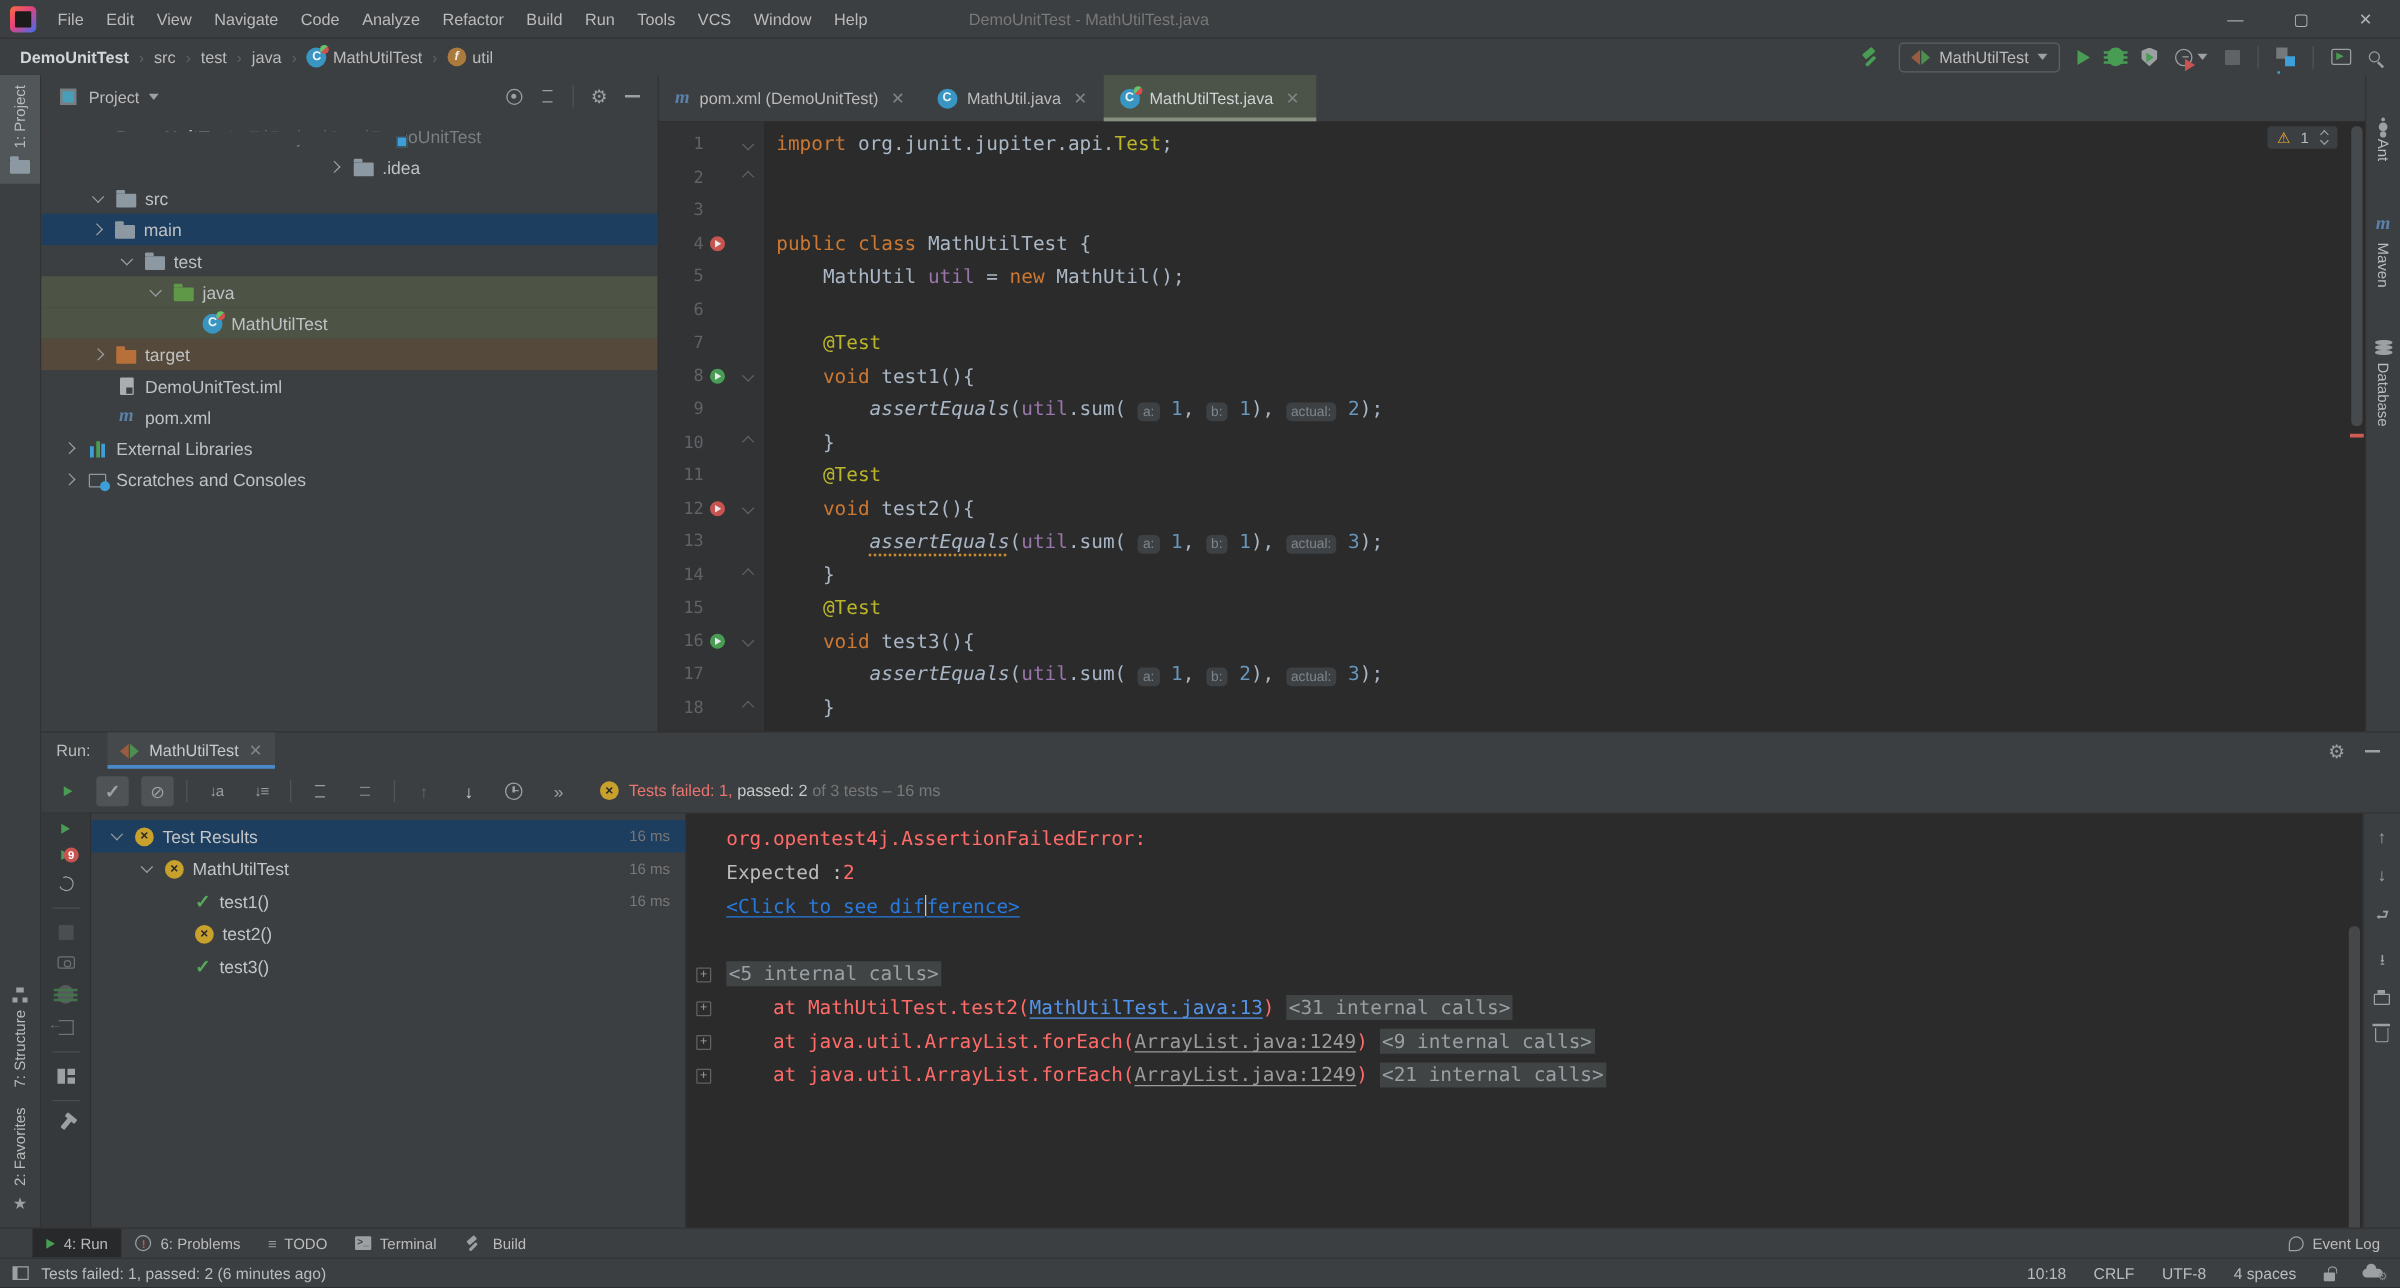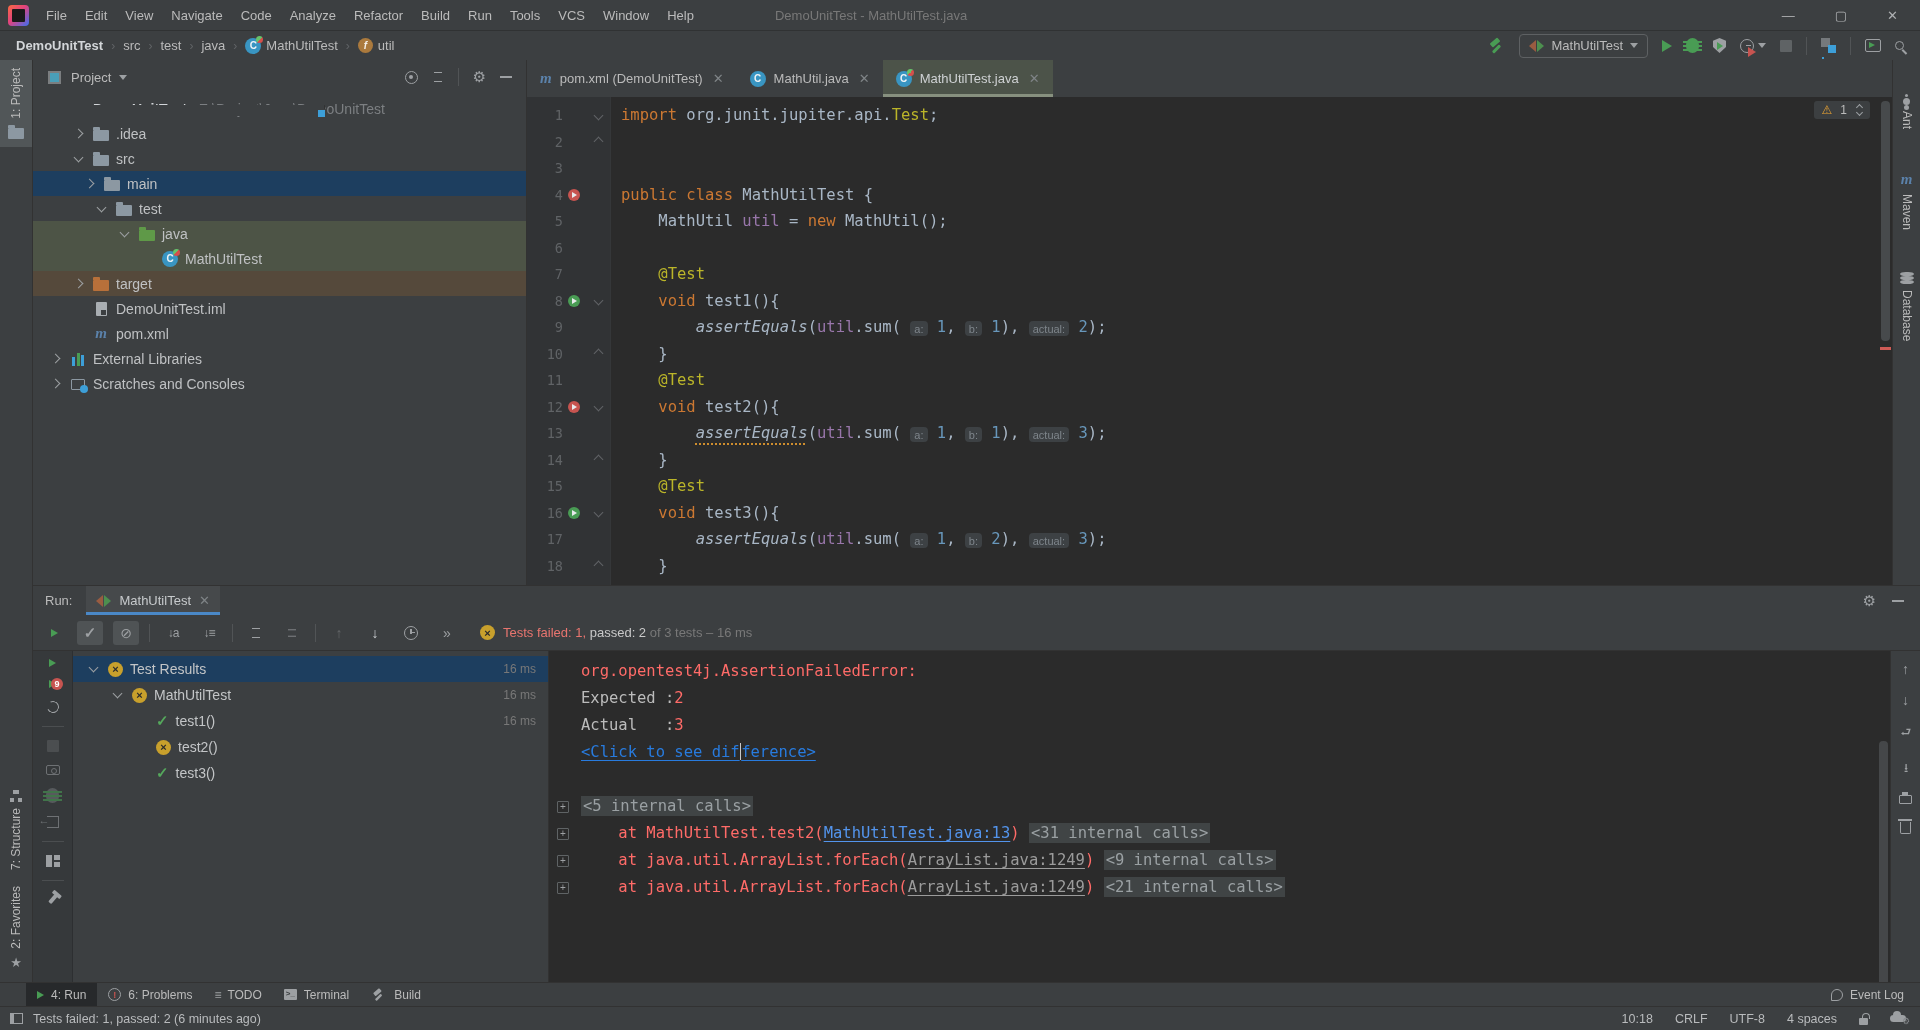--- a/index.html
+++ b/index.html
@@ -315,39 +315,39 @@
               <div class="prow" style="padding-left: 14px;">
                 <span class="cellc">
                   <span class="chev d"></span>
                 </span>
                 <span class="cellc" style="width:18px">
                   <span class="folder proj"></span>
                 </span>
                 <span class="lbl b">DemoUnitTest</span>
                 <span class="path">E:\Project\Java\DemoUnitTest</span>
               </div>
+              <div class="prow" style="padding-left: 37px; justify-content: center;">
+                <span class="cellc">
+                  <span class="chev r"></span>
+                </span>
+                <span class="cellc" style="width:18px">
+                  <span class="folder"></span>
+                </span>
+                <span class="lbl">.idea</span>
+              </div>
               <div class="prow" style="padding-left: 37px;">
                 <span class="cellc">
-                  <span class="chev r"></span>
+                  <span class="chev d"></span>
                 </span>
                 <span class="cellc" style="width:18px">
                   <span class="folder"></span>
                 </span>
-                <span class="lbl">.idea</span>
-              </div>
-              <div class="prow" style="padding-left: 37px;">
-                <span class="cellc">
-                  <span class="chev d"></span>
-                </span>
-                <span class="cellc" style="width:18px">
-                  <span class="folder"></span>
-                </span>
                 <span class="lbl">src</span>
               </div>
-              <div class="prow sel" style="padding-left: 48px;">
+              <div class="prow sel" style="padding-left: 36px;">
                 <span class="cellc">
                   <span class="chev r"></span>
                 </span>
                 <span class="cellc" style="width:18px">
                   <span class="folder"></span>
                 </span>
                 <span class="lbl">main</span>
               </div>
               <div class="prow" style="padding-left: 60px;">
                 <span class="cellc">
@@ -606,21 +606,20 @@
                   <span style="width:7px;display:inline-block"></span>
                 </span>
                 <span class="pass-ic">✓</span>
                 <span class="tlbl">test3()</span>
               </div>
             </div>
           <div class="console" id="console">
             <span class="consb"></span>
           <div class="kline"><span class="ck-r">org.opentest4j.AssertionFailedError:</span></div>
               <div class="kline"><span class="ck-o">Expected :</span><span class="ck-r">2</span></div>
-              <div class="kline"><span class="ck-o">Actual   :</span><span class="ck-r">3</span></div>
               <div class="kline"><span class="ck-L">&lt;Click to see dif</span><span class="caret"></span><span class="ck-L">ference&gt;</span></div>
               <div class="kline">&nbsp;</div>
               <div class="kline"><span class="cfold">+</span><span class="ck-c">&lt;5 internal calls&gt;</span></div>
               <div class="kline"><span class="cfold">+</span><span class="ck-r">    at MathUtilTest.test2(</span><span class="ck-B">MathUtilTest.java:13</span><span class="ck-r">)</span><span class="ck-o"> </span><span class="ck-c">&lt;31 internal calls&gt;</span></div>
               <div class="kline"><span class="cfold">+</span><span class="ck-r">    at java.util.ArrayList.forEach(</span><span class="ck-G">ArrayList.java:1249</span><span class="ck-r">)</span><span class="ck-o"> </span><span class="ck-c">&lt;9 internal calls&gt;</span></div>
               <div class="kline"><span class="cfold">+</span><span class="ck-r">    at java.util.ArrayList.forEach(</span><span class="ck-G">ArrayList.java:1249</span><span class="ck-r">)</span><span class="ck-o"> </span><span class="ck-c">&lt;21 internal calls&gt;</span></div>
             </div>
           <div class="constrip">
             <span class="arrow-gl">↑</span>
             <span class="arrow-gl">↓</span>

